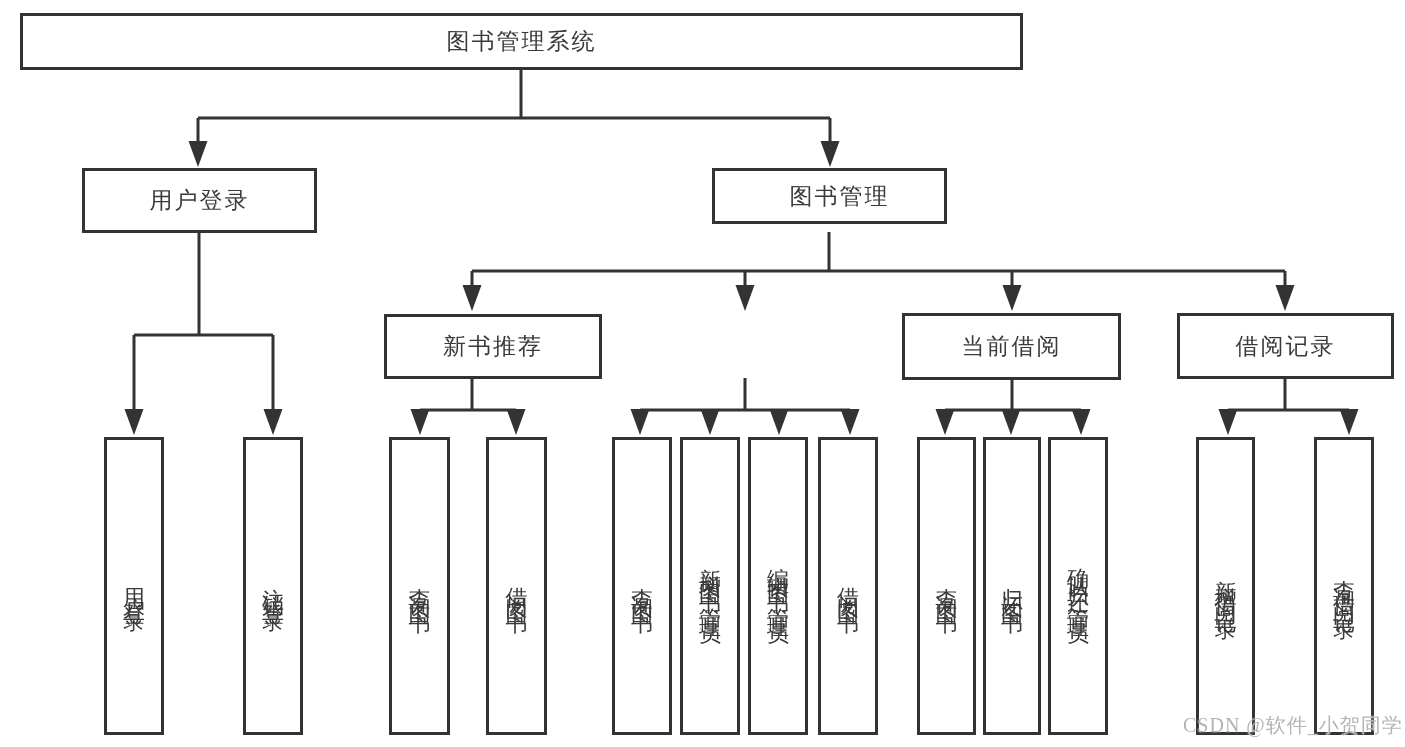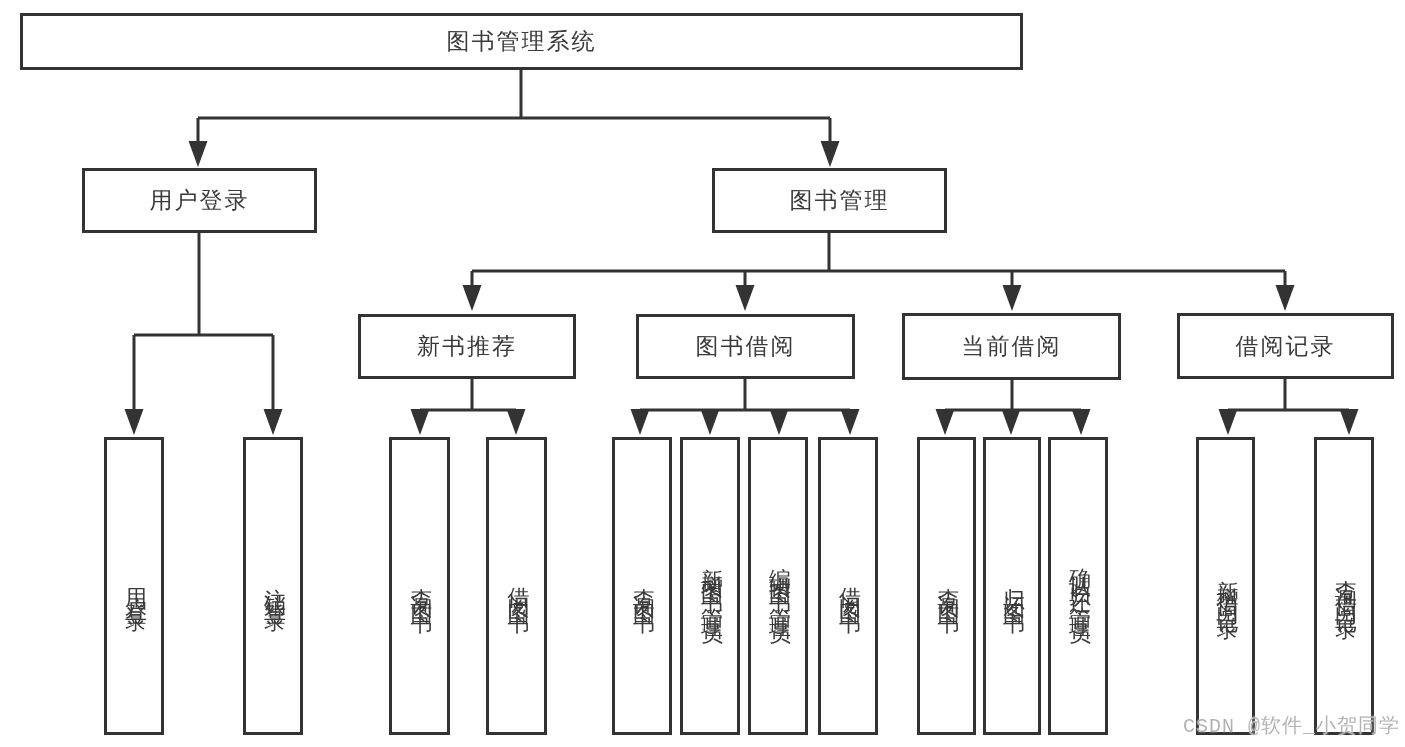--- a/index.html
+++ b/index.html
@@ -1,20 +1,20 @@
 <!DOCTYPE html>
 <html><head>
 <meta charset="utf-8">
 <style>
   html,body{margin:0;padding:0;background:#ffffff;}
   .canvas{
     position:relative;
     width:1405px;height:747px;
     background:#ffffff;
-    font-family:Liberation Mono, monospace;
+    font-family:Liberation Serif, serif;
     overflow:hidden;
   }
   .connectors{position:absolute;left:0;top:0;width:1405px;height:747px;z-index:0;}
   .node{
     position:absolute;
     box-sizing:border-box;
     background:#ffffff;
     border:3px solid #333333;
     color:#3a3a3a;
     display:flex;align-items:center;justify-content:center;
@@ -26,23 +26,23 @@
     text-orientation:mixed;
     font-size:22px;
     letter-spacing:8px;
     line-height:1;
     top:437px;height:298px;
   }
   
   .n-root{left:20px;top:13px;width:1003px;height:57px;}
   
   .n-l2a{left:82px;top:168px;width:235px;height:65px;}
-  .n-l2b{left:712px;top:168px;width:235px;height:65px;padding-left:20px;}
+  .n-l2b{left:712px;top:168px;width:235px;height:56px;padding-left:20px;}
   
-  .n-l3a{left:358px;top:314px;width:218px;height:65px;}
+  .n-l3a{left:384px;top:314px;width:218px;height:65px;}
   .n-l3b{left:636px;top:314px;width:219px;height:65px;}
   .n-l3c{left:902px;top:313px;width:219px;height:67px;}
   .n-l3d{left:1177px;top:313px;width:217px;height:66px;}
   
   .n-g1a{left:104px;width:60px;}
   .n-g1b{left:243px;width:60px;}
   .n-g2a{left:389px;width:61px;}
   .n-g2b{left:486px;width:61px;}
   .n-g3a{left:612px;width:60px;}
   .n-g3b{left:680px;width:60px;}
@@ -105,21 +105,20 @@
       <polygon points="1339.5,409 1358.5,409 1349,435"></polygon>
     </g>
   </svg>
 
   <div class="node h-node n-root">图书管理系统</div>
 
   <div class="node h-node n-l2a">用户登录</div>
   <div class="node h-node n-l2b">图书管理</div>
 
   <div class="node h-node n-l3a">新书推荐</div>
-  <div class="node h-node n-l3b">图书借阅</div>
   <div class="node h-node n-l3c">当前借阅</div>
   <div class="node h-node n-l3d">借阅记录</div>
 
   <div class="node v-node n-g1a">用户登录</div>
   <div class="node v-node n-g1b">注销登录</div>
 
   <div class="node v-node n-g2a">查询图书</div>
   <div class="node v-node n-g2b">借阅图书</div>
 
   <div class="node v-node n-g3a">查询图书</div>

